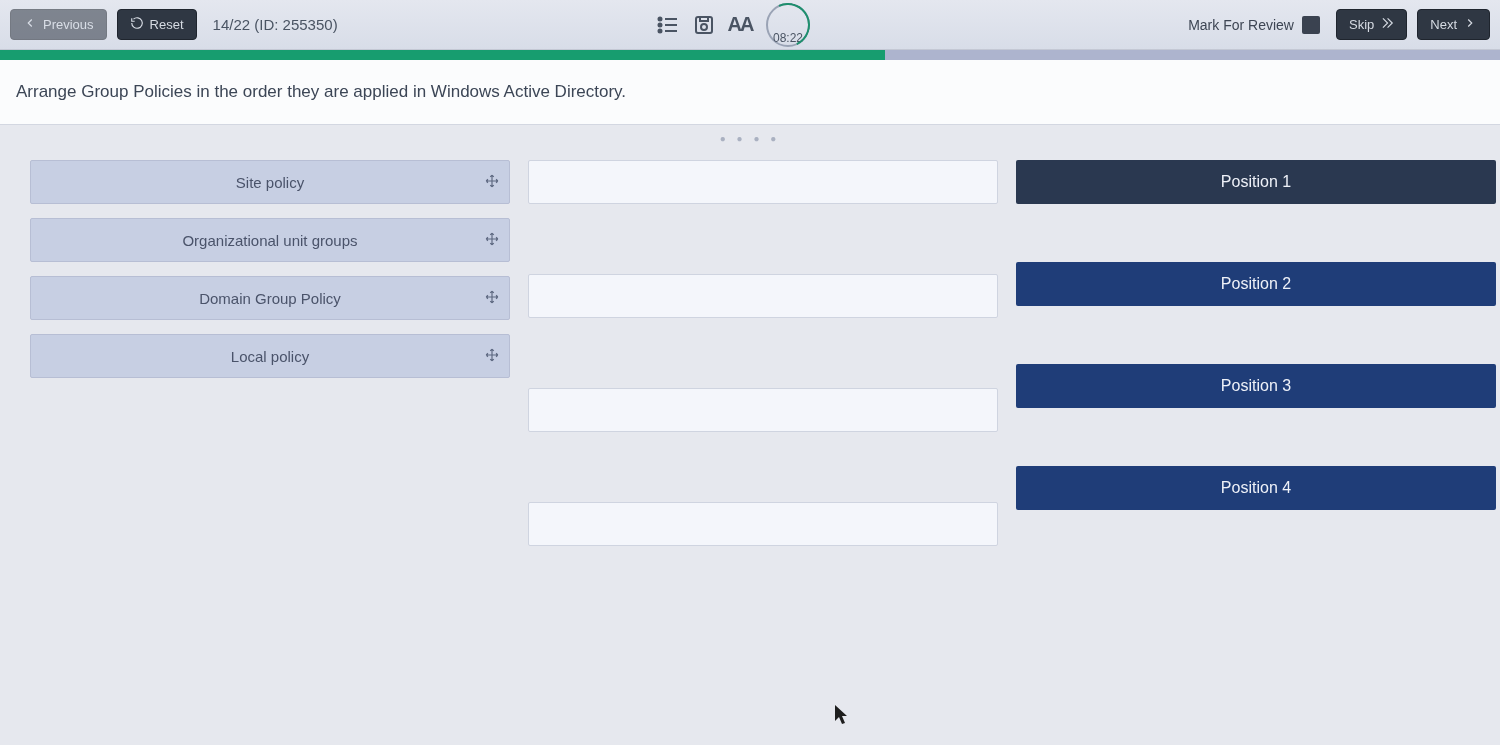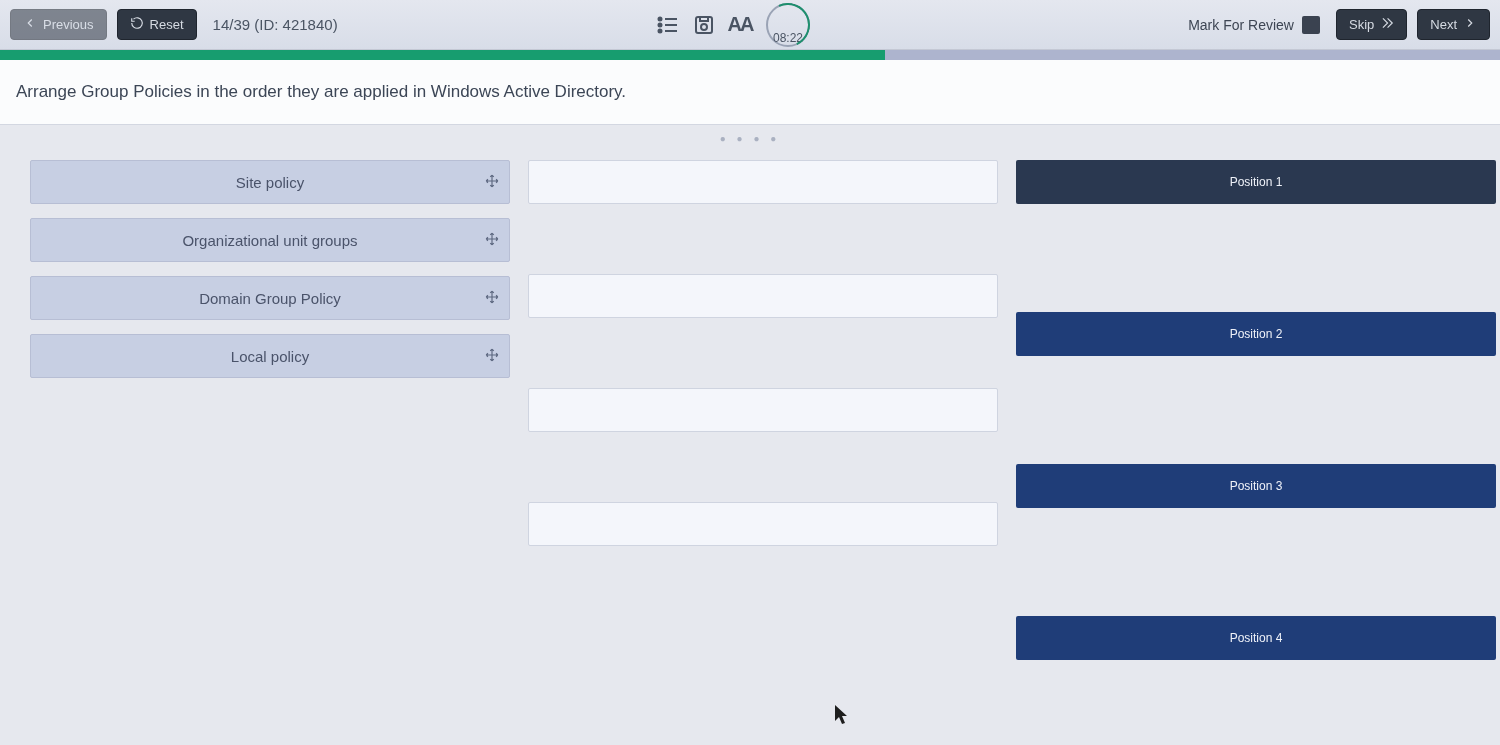--- a/index.html
+++ b/index.html
@@ -53,21 +53,21 @@
     margin-bottom:14px; font-size:15px; cursor:grab; border:1px solid #b7bed4;
   }
   .source-item .move-icon{ position:absolute; right:10px; color:#5d6880; }
   .drop-slot{
     height:44px; border:1px solid #cfd4e0; border-radius:2px; background:#f4f6fb;
   }
   .mid-col .drop-slot { margin-bottom:70px; }
   .mid-col .drop-slot:first-child{ margin-bottom:70px; }
   .position-slot{
     height:44px; background:#1f3d78; color:#eef1f8; display:flex; align-items:center; justify-content:center;
-    font-size:12px; border-radius:2px; margin-bottom:108px;
+    font-size:16px; border-radius:2px; margin-bottom:58px;
   }
   .position-slot.first{ background:#2a3850; }
   
   .ic{ width:14px; height:14px; stroke:currentColor; fill:none; stroke-width:2; }
   
   .cursor{ position:absolute; left:835px; top:705px; color:#1e1e1e; }
   .cursor svg{ width:16px; height:20px; fill:#1e1e1e; }
 </style>
 </head>
 <body>
@@ -79,21 +79,21 @@
         </svg></span>
     <span>Previous</span>
   </button>
   <button class="btn-dark">
     <span><svg class="ic" viewBox="0 0 24 24">
           <path d="M3 12a9 9 0 1 0 3-6.7"></path>
           <path d="M3 4v5h5"></path>
         </svg></span>
     <span>Reset</span>
   </button>
-  <span class="q-counter">14/39 (ID: 421840)</span>
+  <span class="q-counter">14/22 (ID: 255350)</span>
 
   <div class="center-tools">
     <span class="tool-icon">
       <svg viewBox="0 0 24 24">
           <circle cx="4" cy="6" r="1.5" fill="#4a5463"></circle>
           <circle cx="4" cy="12" r="1.5" fill="#4a5463"></circle>
           <circle cx="4" cy="18" r="1.5" fill="#4a5463"></circle>
           <line x1="9" y1="6" x2="21" y2="6"></line>
           <line x1="9" y1="12" x2="21" y2="12"></line>
           <line x1="9" y1="18" x2="21" y2="18"></line>

